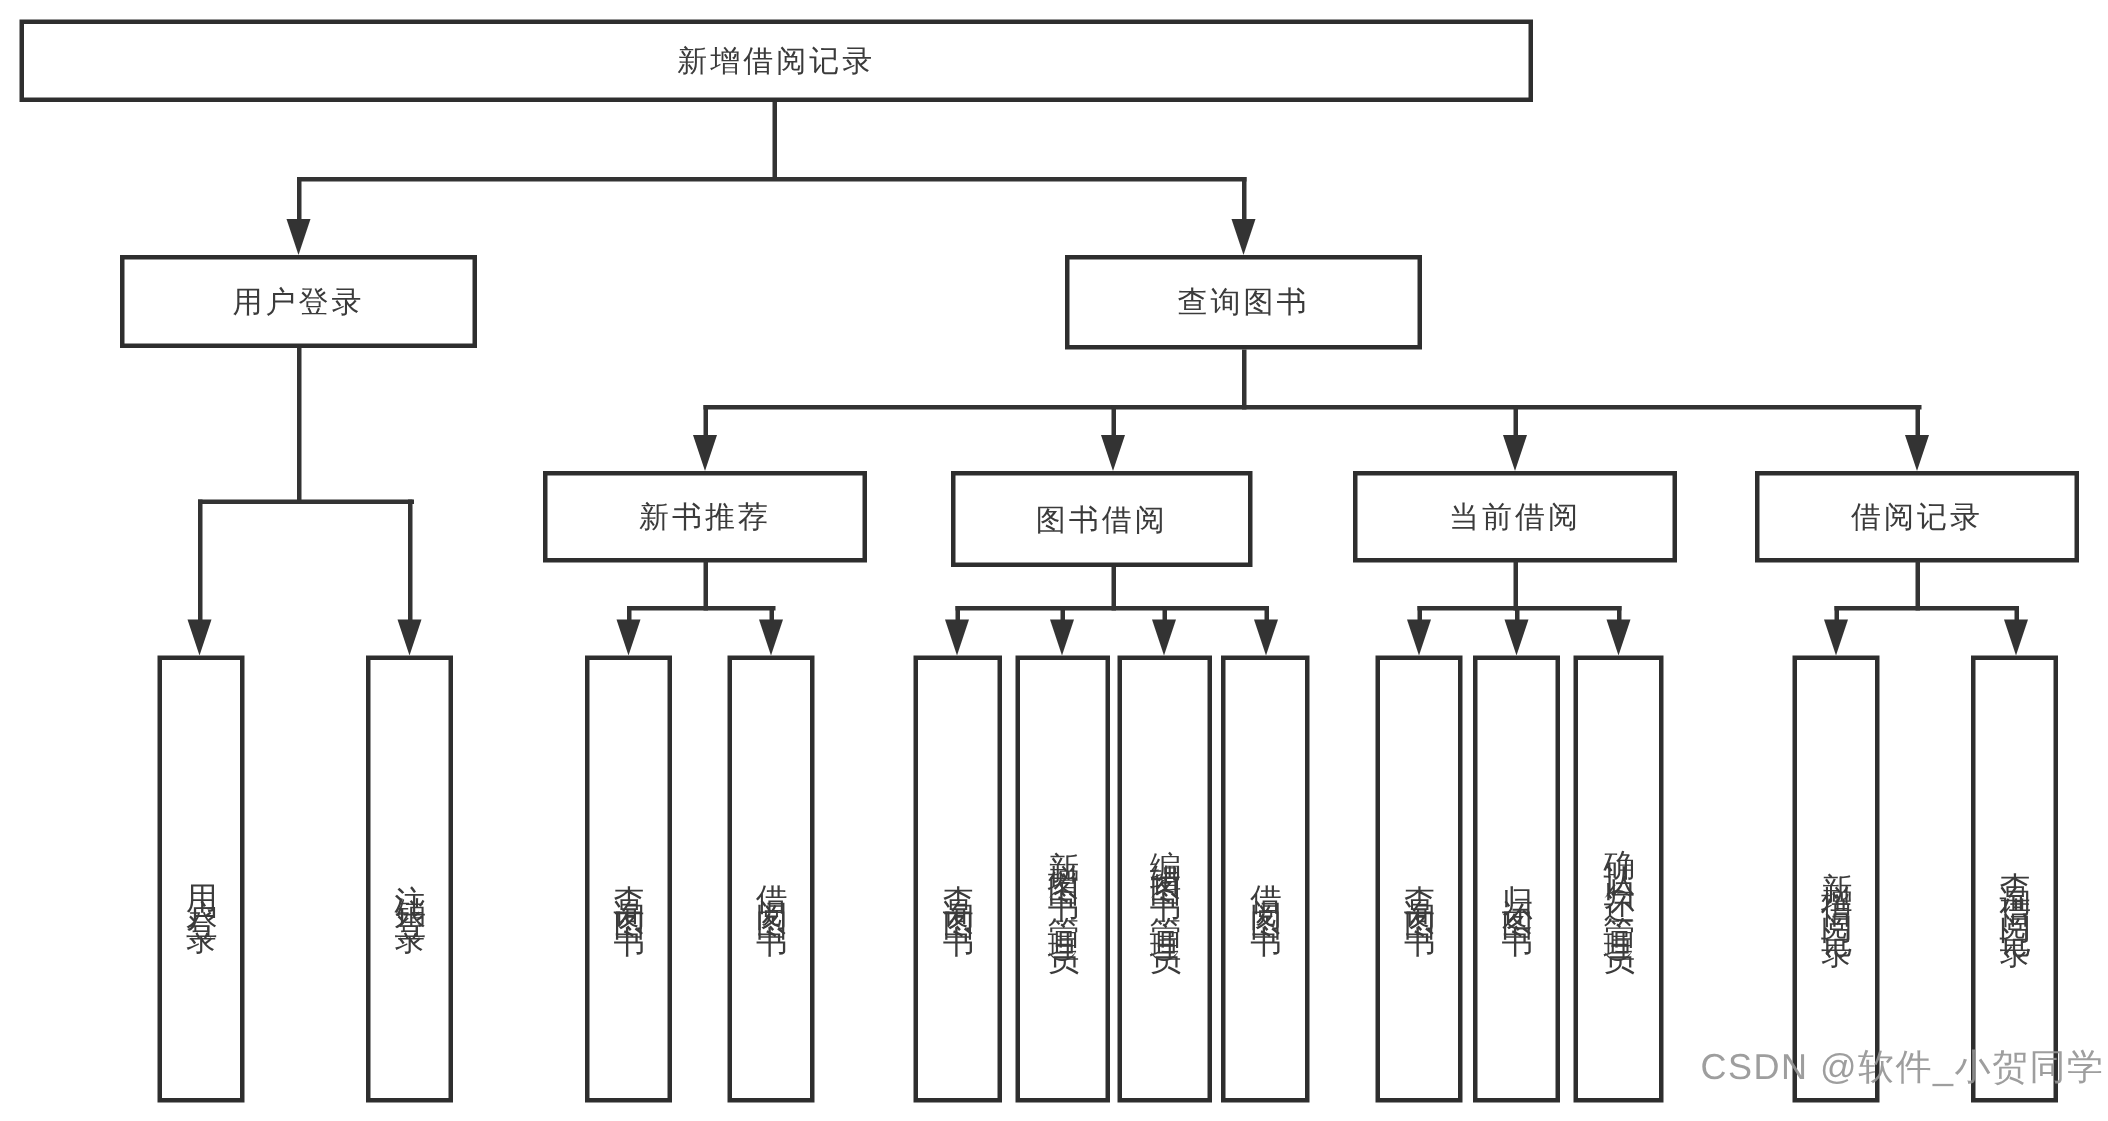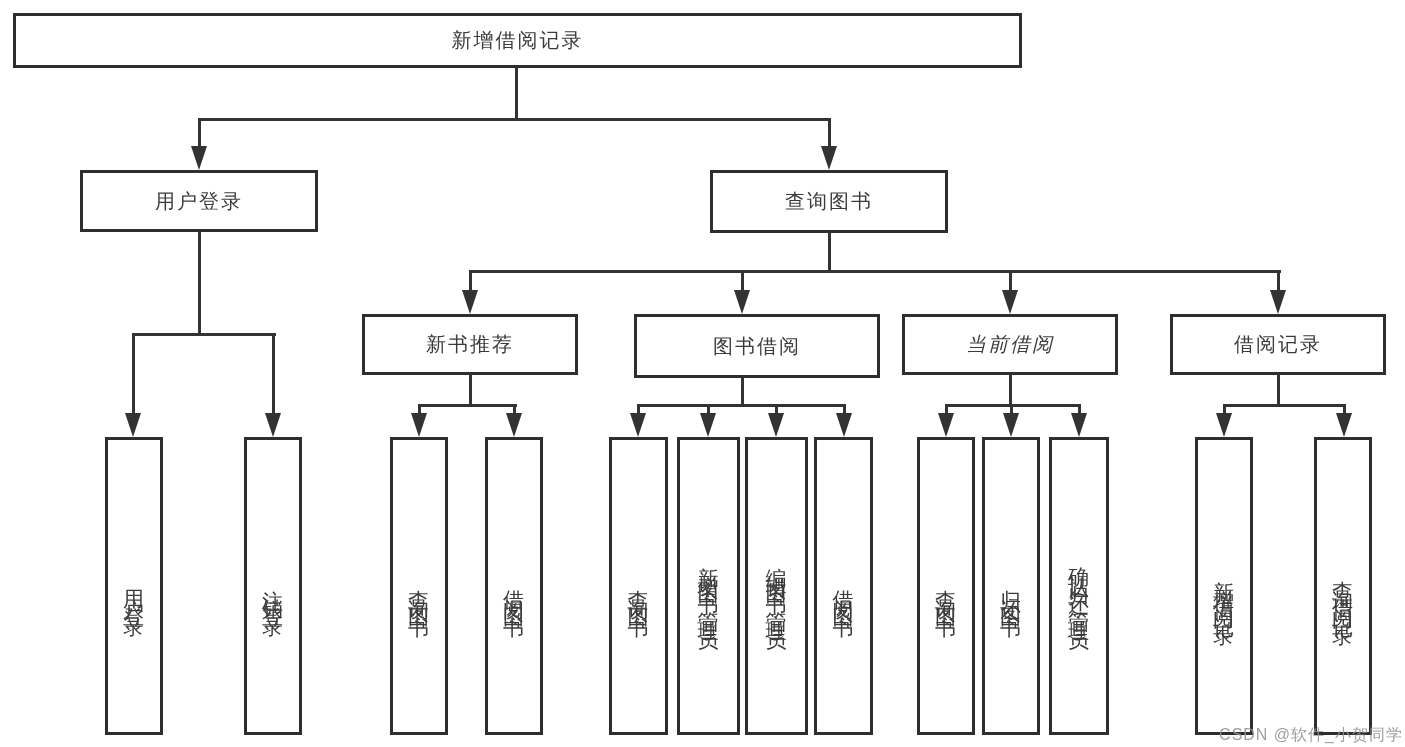--- a/index.html
+++ b/index.html
@@ -20,21 +20,21 @@
   }
   .vl,.hl{position:absolute;background:#333333;}
   .vl{width:3px;}
   .hl{height:3px;}
   .ar{
     position:absolute;width:0;height:0;
     border-left:8px solid transparent;border-right:8px solid transparent;
     border-top:24px solid #333333;
   }
   .watermark{
-    position:absolute;right:2px;bottom:1px;font-size:16px;color:rgba(148,148,148,0.9);
+    position:absolute;right:2px;bottom:20px;font-size:24px;color:rgba(148,148,148,0.9);
     letter-spacing:1px;z-index:5;
   }
 </style>
 </head>
 <body>
 
 <div id="canvas">
 
   <div class="box hz" style="left:13px;top:13px;width:1009px;height:55px;">
     <span>新增借阅记录</span>
@@ -68,24 +68,24 @@
   <div class="vl" style="left:741px;top:270px;height:24px;"></div>
   <div class="ar" style="left:734px;top:290px;"></div>
   <div class="vl" style="left:1009px;top:270px;height:24px;"></div>
   <div class="ar" style="left:1002px;top:290px;"></div>
   <div class="vl" style="left:1277px;top:270px;height:24px;"></div>
   <div class="ar" style="left:1270px;top:290px;"></div>
 
   <div class="box hz" style="left:362px;top:314px;width:216px;height:61px;text-align:center;">
     <span>新书推荐</span>
   </div>
-  <div class="box hz" style="left:634px;top:314px;width:246px;height:64px;">
+  <div class="box hz" style="left:634px;top:314px;width:201px;height:64px;">
     <span>图书借阅</span>
   </div>
-  <div class="box hz" style="left:902px;top:314px;width:216px;height:61px;font-style:italic;">
+  <div class="box hz" style="left:902px;top:314px;width:216px;height:61px;">
     <span>当前借阅</span>
   </div>
   <div class="box hz" style="left:1170px;top:314px;width:216px;height:61px;">
     <span>借阅记录</span>
   </div>
 
   <div class="vl" style="left:469px;top:374px;height:33px;"></div>
   <div class="hl" style="left:418px;top:404px;width:99px;"></div>
   <div class="vl" style="left:418px;top:404px;height:13px;"></div>
   <div class="ar" style="left:411px;top:413px;"></div>

